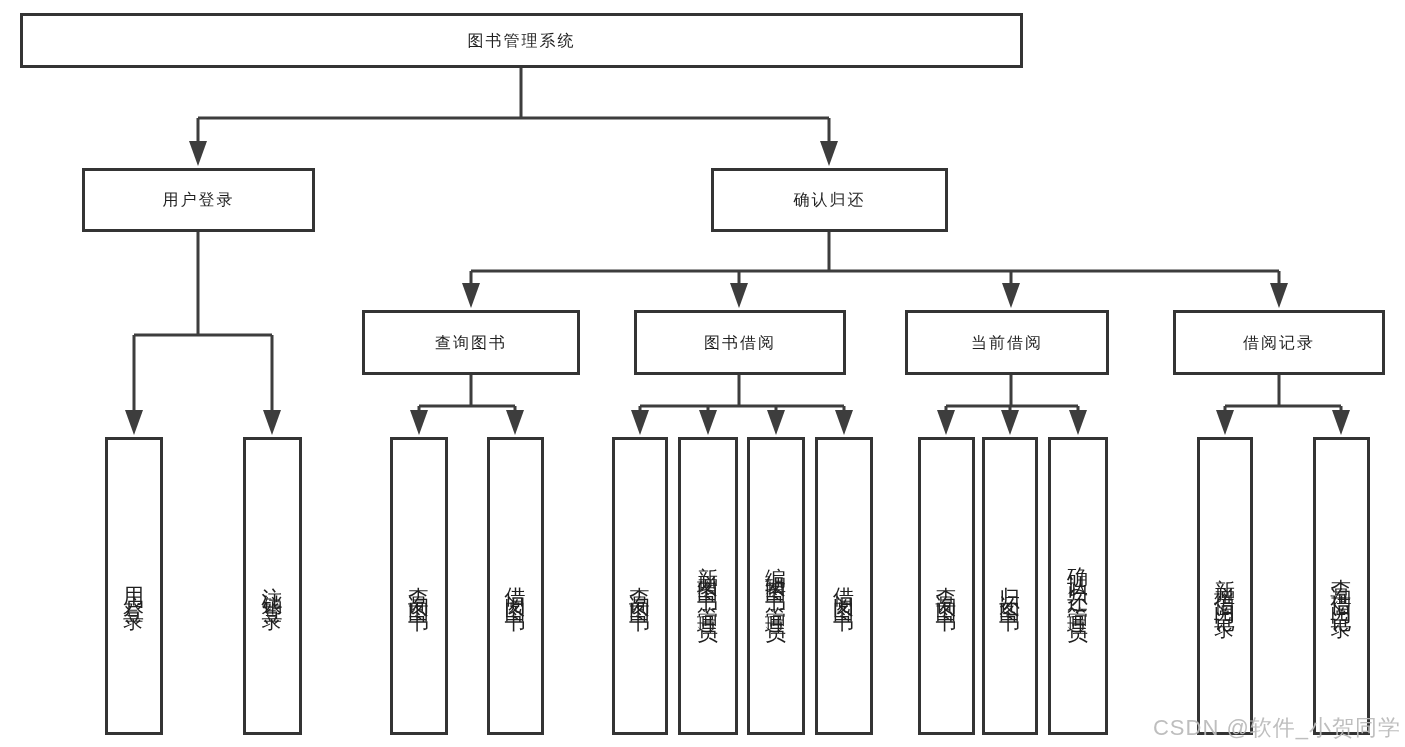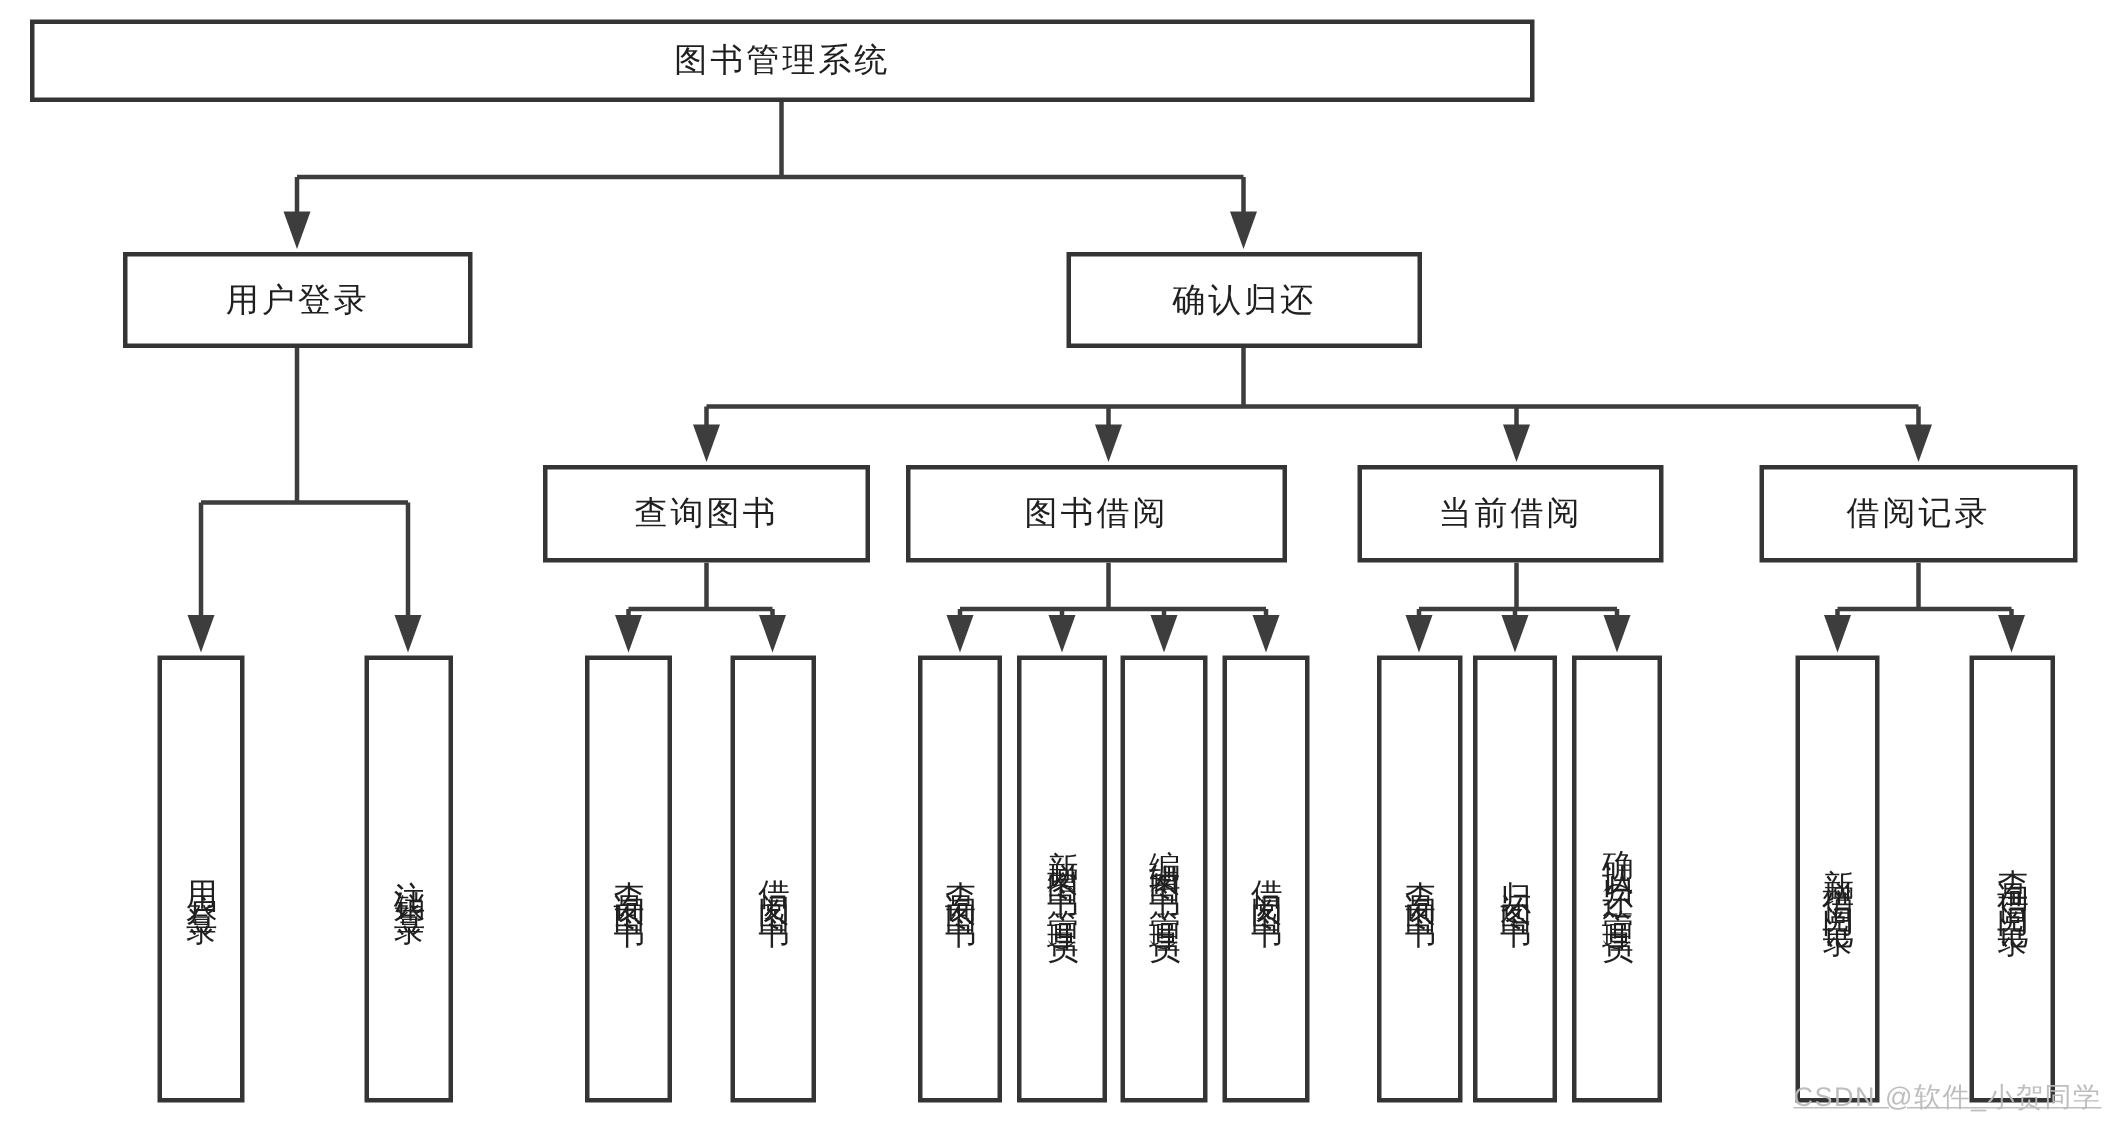--- a/index.html
+++ b/index.html
@@ -10,32 +10,31 @@
   }
   #stage{position:absolute;inset:0;width:1405px;height:747px;}
   svg.connectors{position:absolute;left:0;top:0;z-index:1;}
   .node{
     position:absolute;z-index:2;box-sizing:border-box;
     background:#ffffff;border:3px solid #343434;
     display:flex;align-items:center;justify-content:center;
     color:#1f1f1f;
   }
   .node.h span{
-    font-size:22px;line-height:1.2;letter-spacing:2px;white-space:nowrap;
+    font-size:16px;line-height:1.2;letter-spacing:2px;white-space:nowrap;
   }
   .node.v span{
     writing-mode:vertical-rl;text-orientation:mixed;
     font-size:21px;letter-spacing:8px;line-height:1;white-space:nowrap;
   }
   .watermark{
     position:absolute;right:4px;bottom:4px;z-index:5;
-    font-size:18px;letter-spacing:1px;
+    font-size:22px;letter-spacing:1px;
     color:rgba(186,186,186,0.95);
     white-space:nowrap;
-    text-decoration:underline;
   }
 </style>
 </head>
 <body>
 
 <div id="stage">
 
   <svg class="connectors" width="1405" height="747" viewBox="0 0 1405 747" aria-hidden="true">
     <g stroke="#3d3d3d" stroke-width="3" fill="none">
 
@@ -83,21 +82,21 @@
   <div class="node h" style="left:82px;top:168px;width:233px;height:64px">
     <span>用户登录</span>
   </div>
   <div class="node h" style="left:711px;top:168px;width:237px;height:64px">
     <span>确认归还</span>
   </div>
 
   <div class="node h" style="left:362px;top:310px;width:218px;height:65px">
     <span>查询图书</span>
   </div>
-  <div class="node h" style="left:604px;top:310px;width:254px;height:65px">
+  <div class="node h" style="left:634px;top:310px;width:212px;height:65px">
     <span>图书借阅</span>
   </div>
   <div class="node h" style="left:905px;top:310px;width:204px;height:65px">
     <span>当前借阅</span>
   </div>
   <div class="node h" style="left:1173px;top:310px;width:212px;height:65px">
     <span>借阅记录</span>
   </div>
 
   <div class="node v" style="left:105px;top:437px;width:58px;height:298px">

